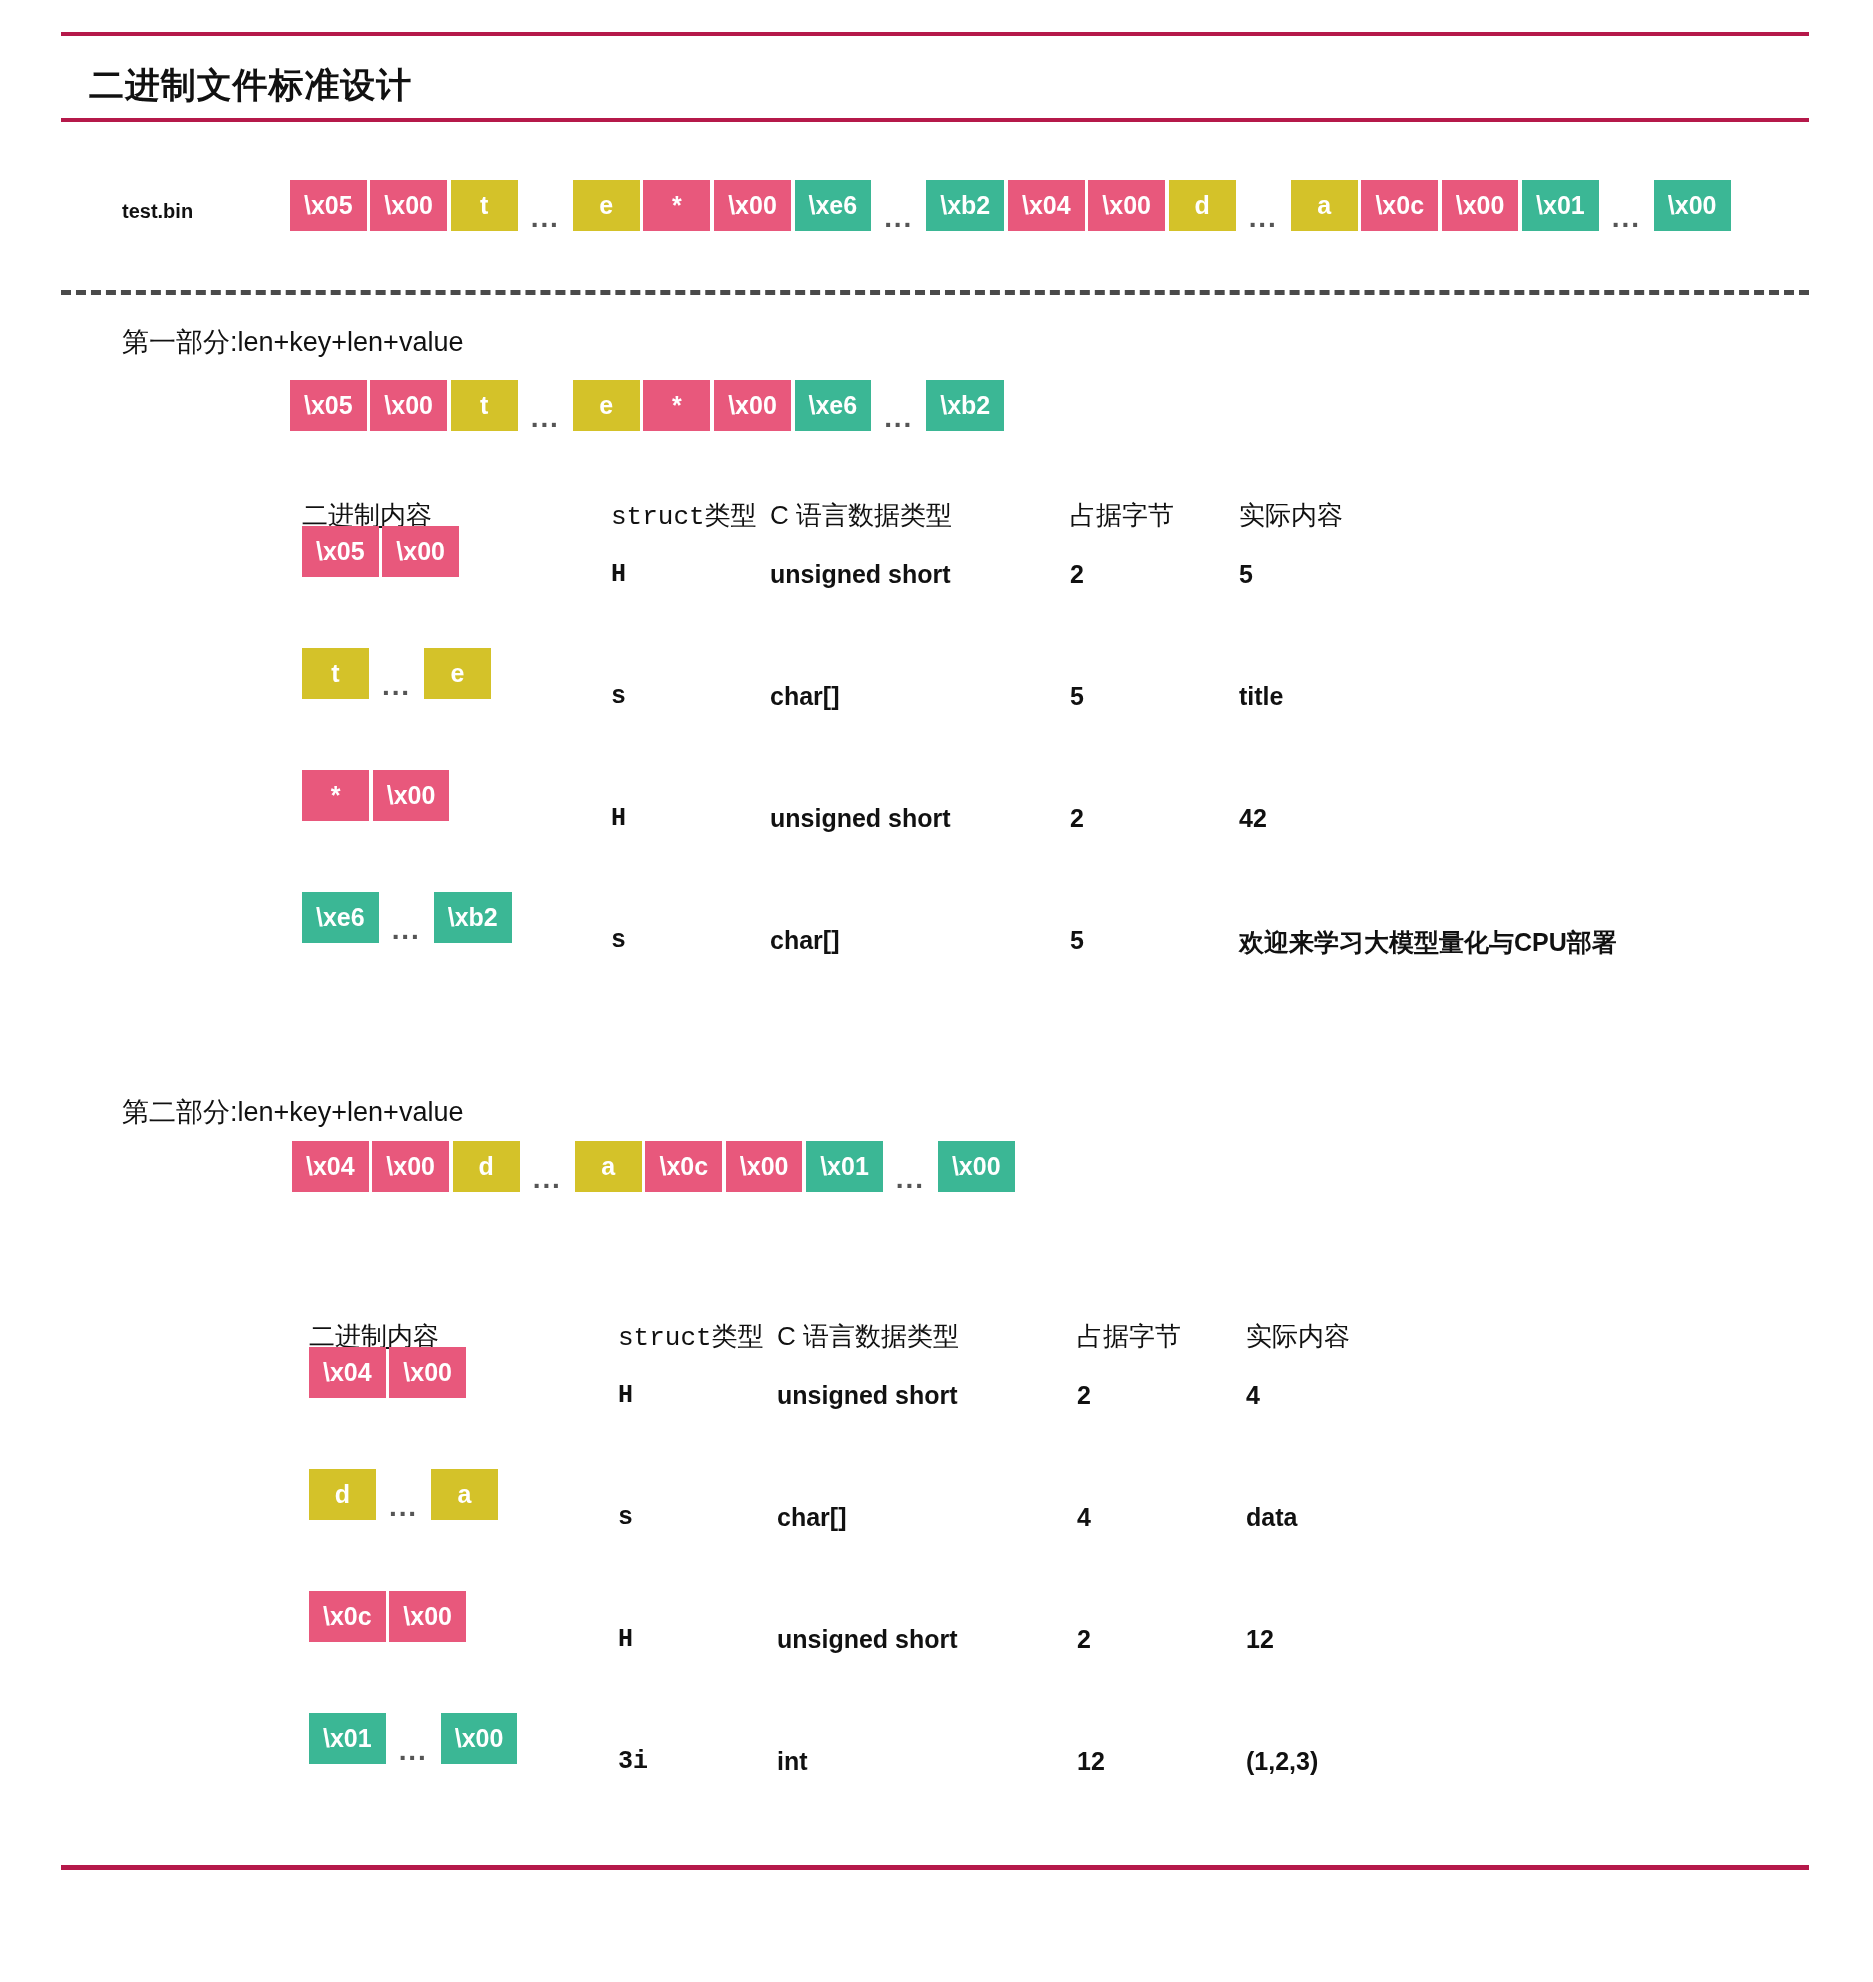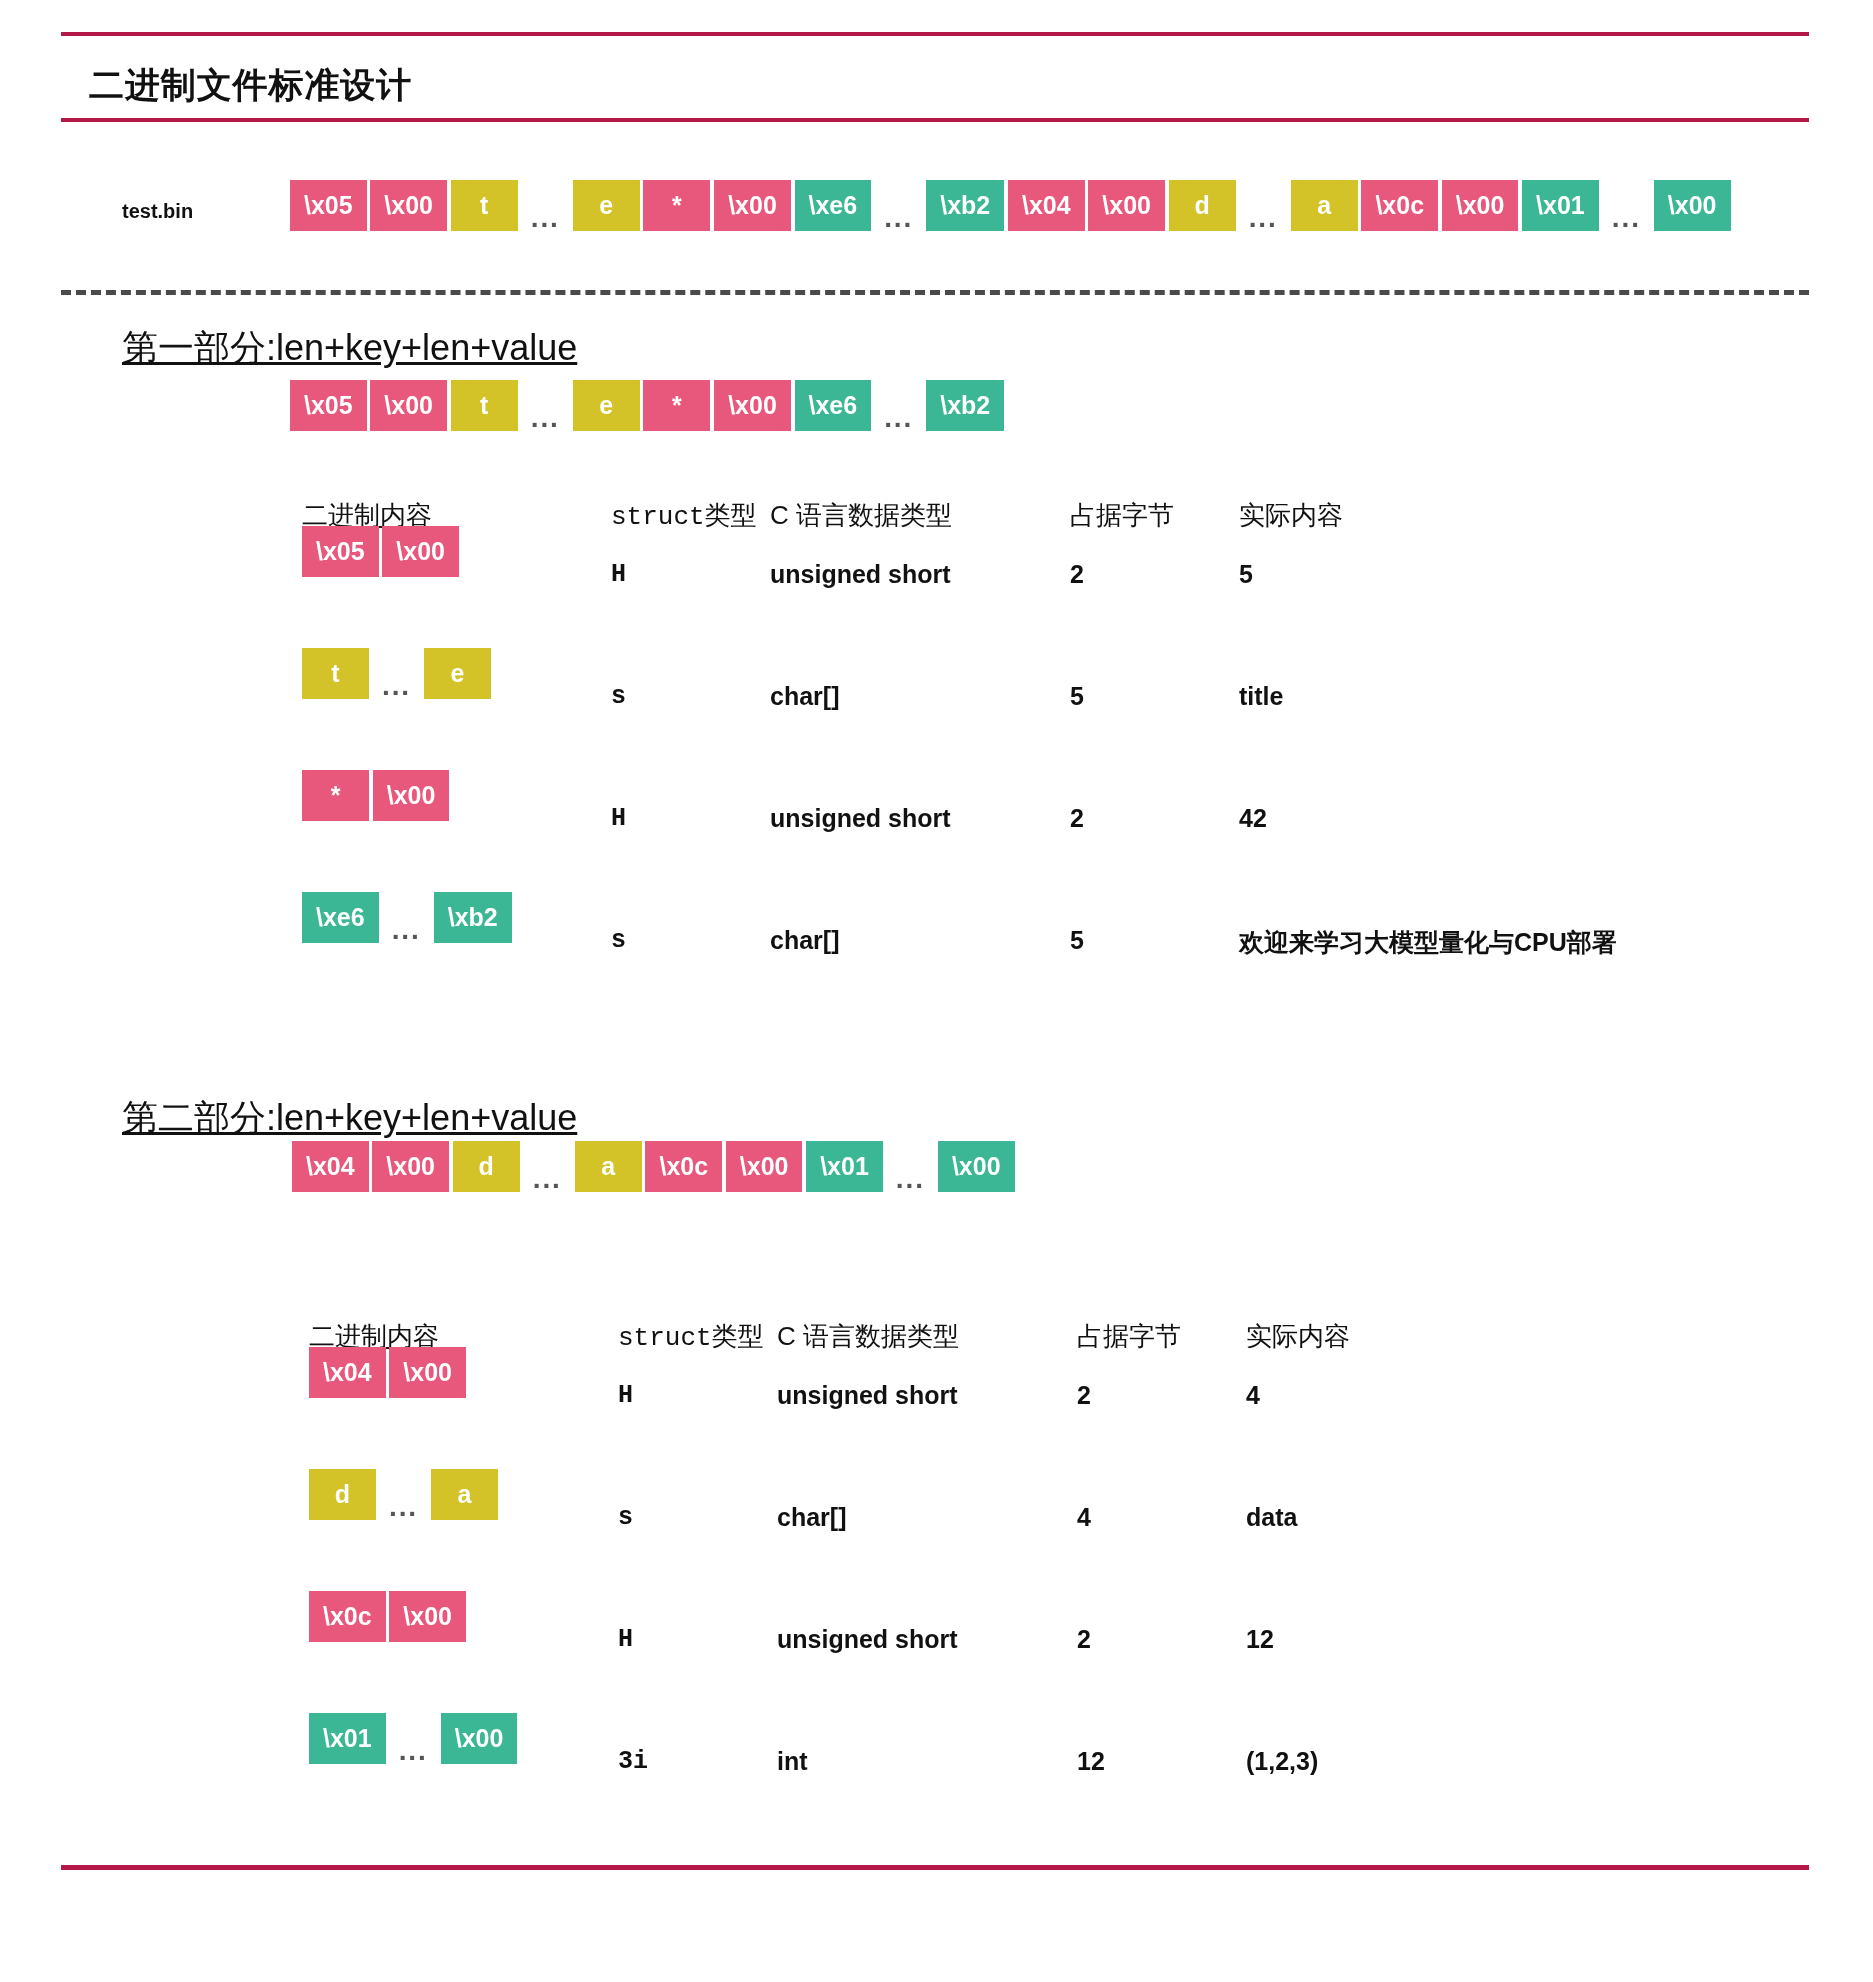--- a/index.html
+++ b/index.html
@@ -100,24 +100,23 @@
     position: absolute;
     left: 61px;
     width: 1748px;
     height: 0;
     border-top: 5.6px dashed #4a4a4a;
   }
 
   
   .section-label {
     position: absolute;
-    font-size: 36px;
+    font-size: 27px;
     font-weight: normal;
     white-space: nowrap;
-    text-decoration: underline;
   }
 
   
   .tbl { position: absolute; }
   .tbl-head, .tbl-row {
     position: relative;
     height: 0;
   }
   .col {
     position: absolute;

